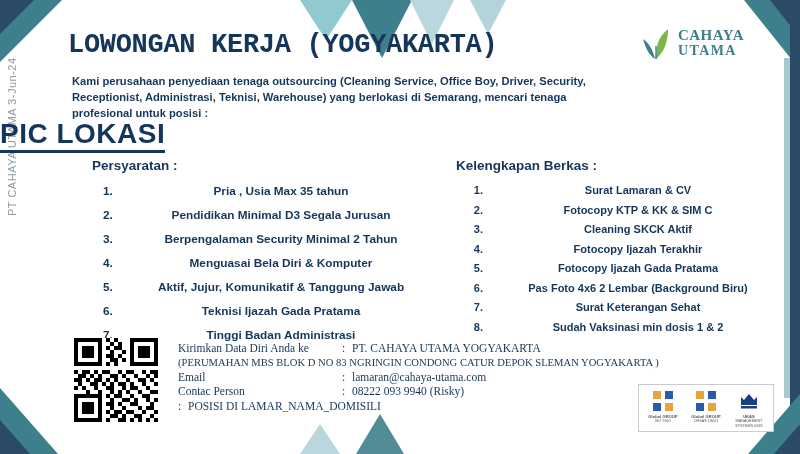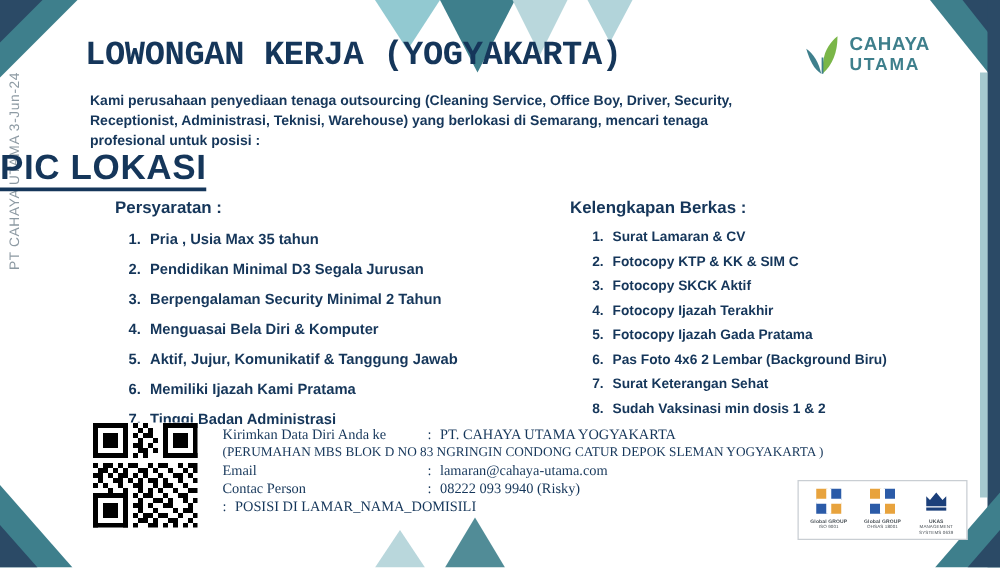--- a/index.html
+++ b/index.html
@@ -151,20 +151,21 @@
     display: flex;
     align-items: center;
     gap: 7px;
   }
   .logo-mark {
     width: 30px; height: 34px;
     position: relative;
   }
   .logo-text {
     line-height: 1.02;
+    font-family: Liberation Serif, serif;
   }
   .logo-l1 {
     font-size: 15px;
     font-weight: bold;
     color: #3e7f8c;
     letter-spacing: .5px;
   }
   .logo-l2 {
     font-size: 14px;
     font-weight: bold;
@@ -227,20 +228,21 @@
     margin: 0;
     padding: 0 0 0 24px;
     list-style: decimal;
   }
   ol.items li {
     font-size: 11.8px;
     font-weight: bold;
     color: #15365a;
     margin-bottom: 10px;
     padding-left: 4px;
+    text-align: center;
   }
   ol.items.right li {
     font-size: 11px;
     margin-bottom: 7.5px;
   }
   .col-right ol.items { padding-left: 30px; }
 
   
   .qr {
     position: absolute;
@@ -349,31 +351,31 @@
   </div>
 
   <div class="col col-left">
     <div class="col-head">Persyaratan :</div>
     <ol class="items">
       <li>Pria , Usia Max 35 tahun</li>
       <li>Pendidikan Minimal D3 Segala Jurusan</li>
       <li>Berpengalaman Security Minimal 2 Tahun</li>
       <li>Menguasai Bela Diri &amp; Komputer</li>
       <li>Aktif, Jujur, Komunikatif &amp; Tanggung Jawab</li>
-      <li>Memiliki Ijazah Kami Pratama</li>
+      <li>Teknisi Ijazah Gada Pratama</li>
       <li>Tinggi Badan Administrasi</li>
     </ol>
   </div>
 
   <div class="col col-right">
     <div class="col-head">Kelengkapan Berkas :</div>
     <ol class="items right">
       <li>Surat Lamaran &amp; CV</li>
       <li>Fotocopy KTP &amp; KK &amp; SIM C</li>
-      <li>Fotocopy SKCK Aktif</li>
+      <li>Cleaning SKCK Aktif</li>
       <li>Fotocopy Ijazah Terakhir</li>
       <li>Fotocopy Ijazah Gada Pratama</li>
       <li>Pas Foto 4x6 2 Lembar (Background Biru)</li>
       <li>Surat Keterangan Sehat</li>
       <li>Sudah Vaksinasi min dosis 1 &amp; 2</li>
     </ol>
   </div>
 
   <div class="qr">
     <svg width="84" height="84" viewBox="0 0 21 21" shape-rendering="crispEdges">

